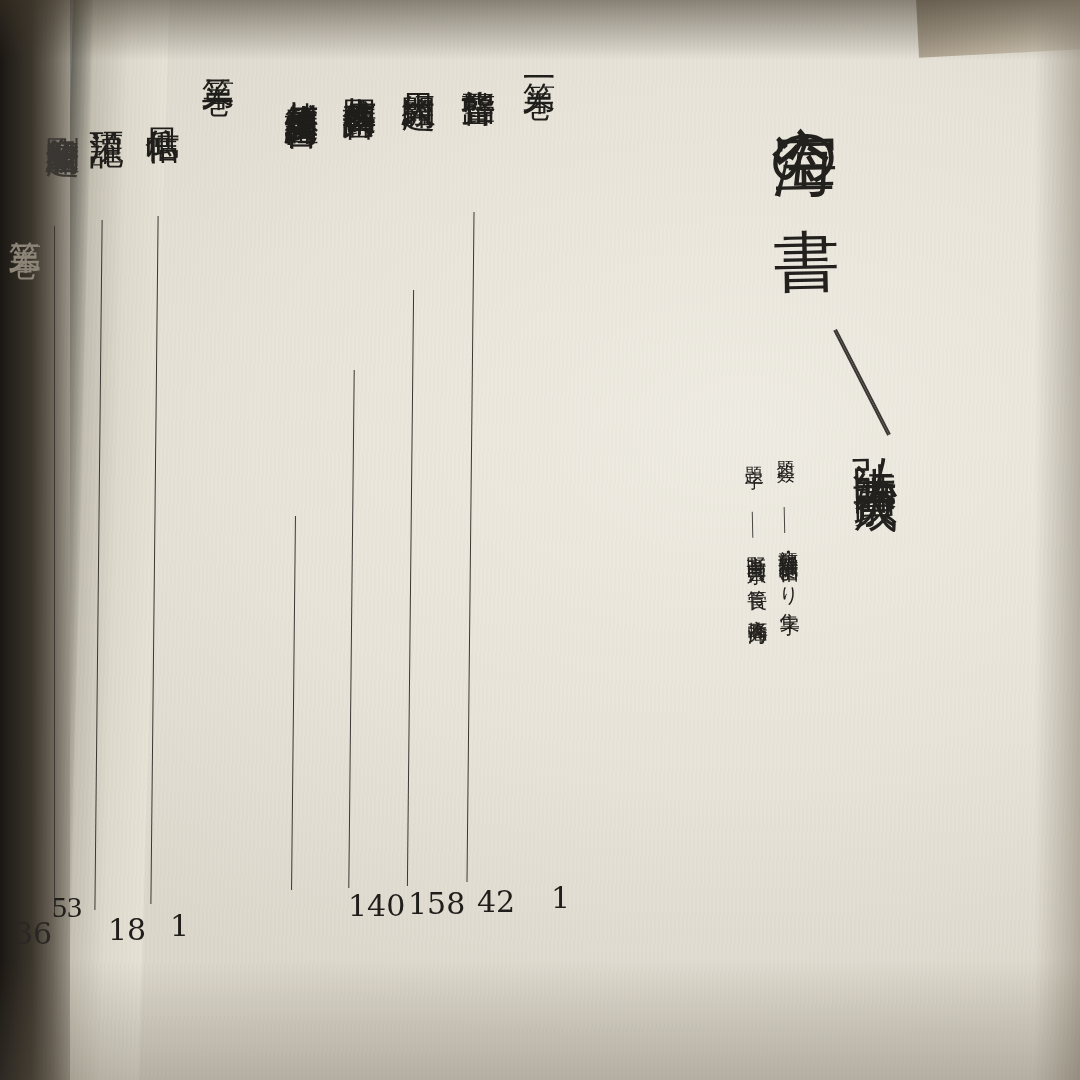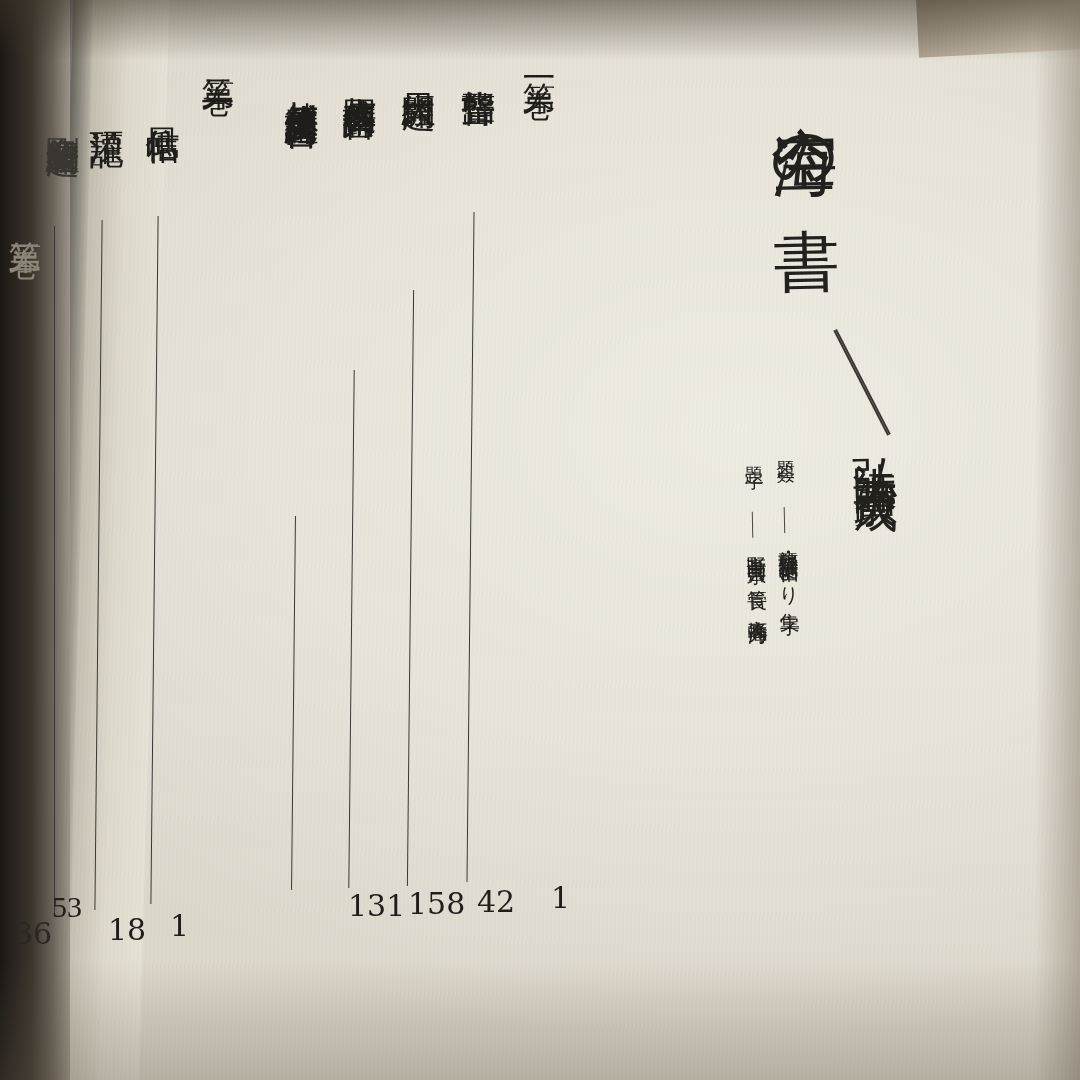--- a/index.html
+++ b/index.html
@@ -189,21 +189,21 @@
   <div class="toc-col toc-item" style="left:396px; top:66px;">大日經開題</div>
   <div class="leader" style="left:410px; top:290px; height:596px; transform:rotate(0.6deg);"></div>
   <div class="pagenum" style="left:477px; top:884px;">42</div>
 
   <div class="toc-col toc-item" style="left:337px; top:70px;">与本國使請共歸啓</div>
   <div class="leader" style="left:351px; top:370px; height:518px; transform:rotate(0.6deg);"></div>
   <div class="pagenum" style="left:408px; top:886px;">158</div>
 
   <div class="toc-col toc-item" style="left:279px; top:74px;">与越州節度使請內外經書啓</div>
   <div class="leader" style="left:293px; top:516px; height:374px; transform:rotate(0.6deg);"></div>
-  <div class="pagenum" style="left:348px; top:888px;">131</div>
+  <div class="pagenum" style="left:348px; top:888px;">140</div>
 
   <div class="toc-col vol-label" style="left:195px; top:52px;">第二巻</div>
 
   <div class="toc-col toc-item" style="left:140px; top:100px;">風信帖</div>
   <div class="leader" style="left:154px; top:216px; height:688px; transform:rotate(0.6deg);"></div>
   <div class="pagenum" style="left:170px; top:908px;">1</div>
 
   <div class="toc-col toc-item" style="left:84px; top:104px;">灌頂記</div>
   <div class="leader" style="left:98px; top:220px; height:690px; transform:rotate(0.6deg);"></div>
   <div class="pagenum" style="left:108px; top:912px;">18</div>

